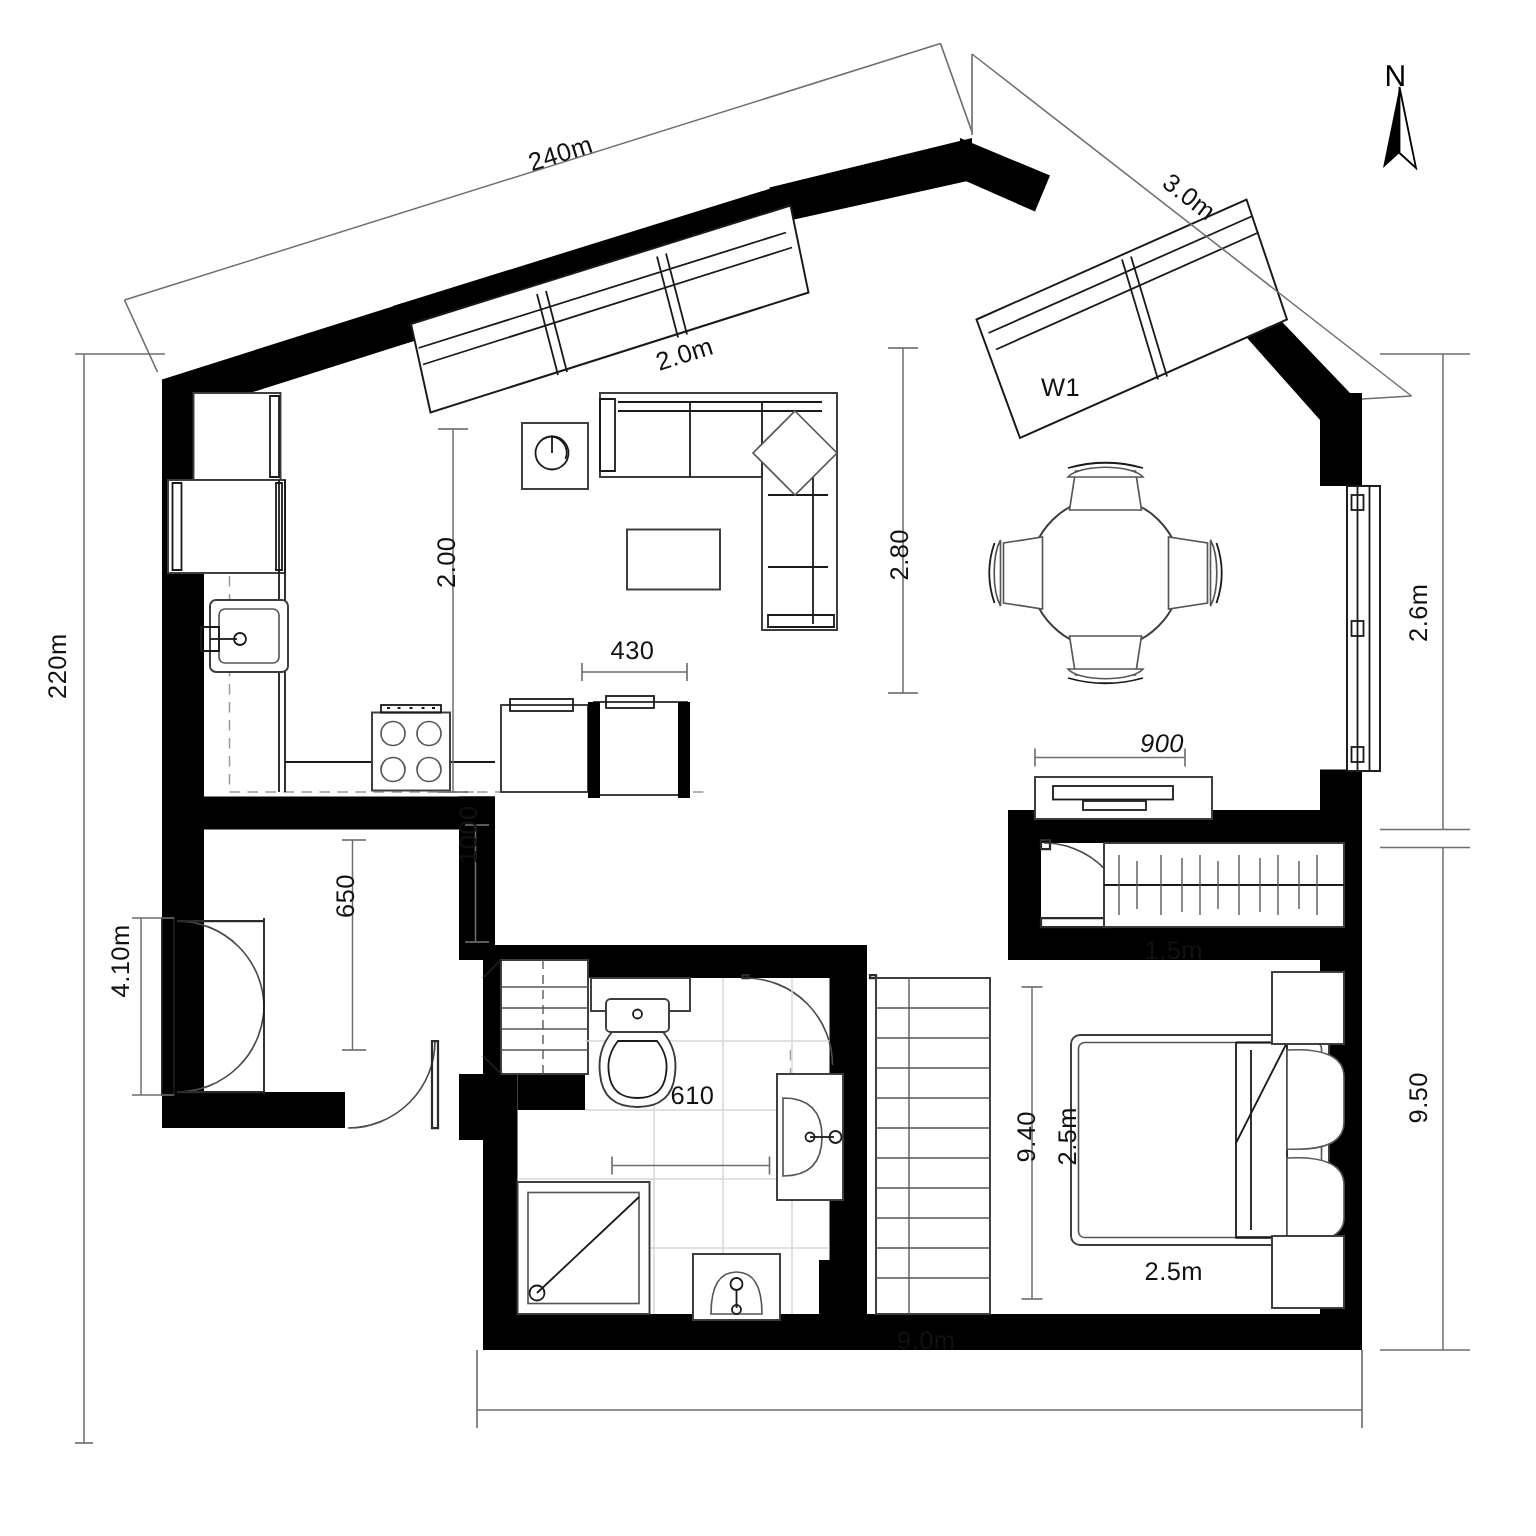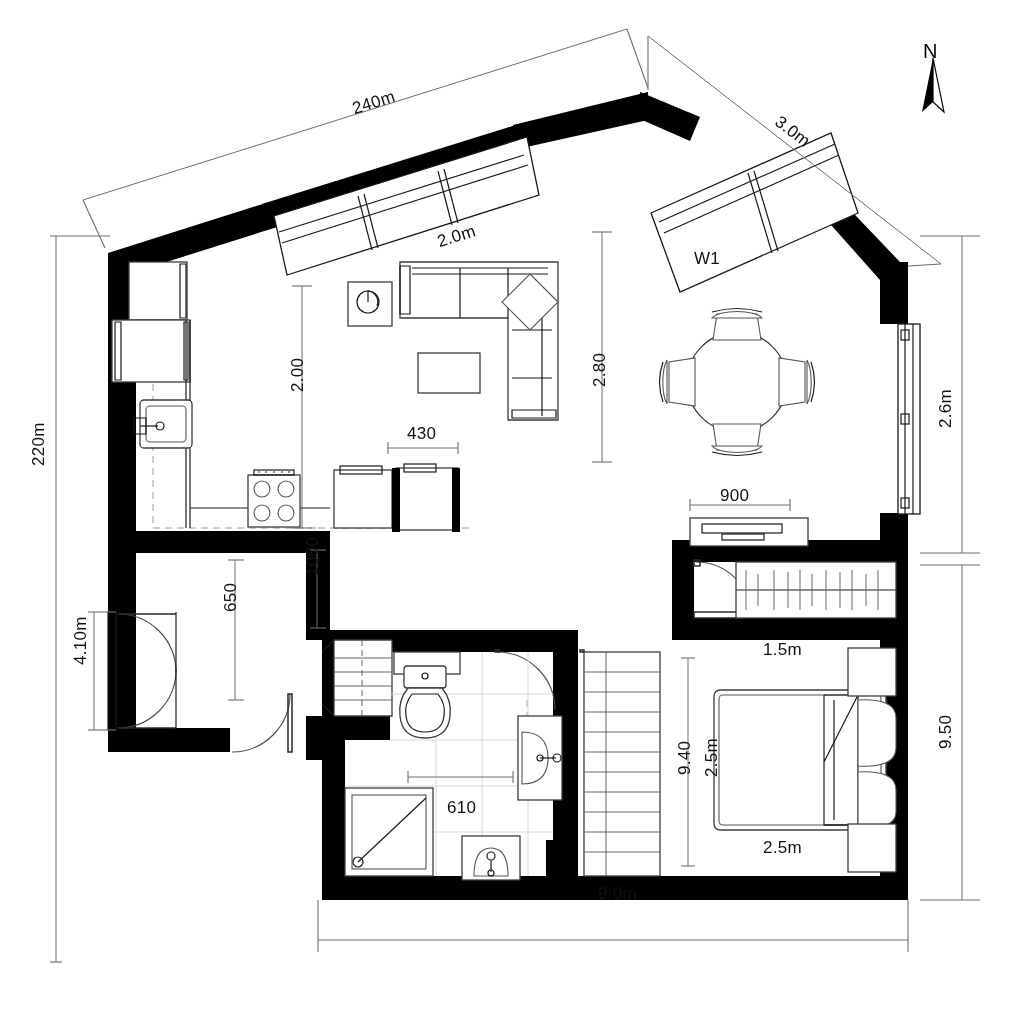--- a/index.html
+++ b/index.html
@@ -402,29 +402,29 @@
   <div class="dimtext" style="left:288px; top:392px; transform: rotate(-90deg); transform-origin: left top;">2.00</div>
 
   <div class="dimtext" style="left:590px; top:387px; transform: rotate(-90deg); transform-origin: left top;">2.80</div>
 
   <div class="dimtext" style="left:407px; top:424px;">430</div>
 
   <div class="dimtext" style="left:303px; top:576px; transform: rotate(-90deg); transform-origin: left top;">1000</div>
 
   <div class="dimtext" style="left:221px; top:612px; transform: rotate(-90deg); transform-origin: left top;">650</div>
 
-  <div class="dimtext" style="left:447px; top:798px;">610</div>
-
-  <div class="dimtext" style="left:720px; top:486px;">900</div>
+  <div class="dimtext" style="left:447px; top:721px;">610</div>
+
+  <div class="dimtext" style="left:760px; top:486px;font-style:italic;">900</div>
 
   <div class="dimtext" style="left:675px; top:775px; transform: rotate(-90deg); transform-origin: left top;">9.40</div>
 
   <div class="dimtext" style="left:702px; top:777px; transform: rotate(-90deg); transform-origin: left top;">2.5m</div>
 
-  <div class="dimtext" style="left:763px; top:640px;">1.5m</div>
+  <div class="dimtext" style="left:763px; top:624px;">1.5m</div>
 
   <div class="dimtext" style="left:763px; top:838px;">2.5m</div>
 
   <div style="position:absolute; left:900px; top:40px; width:70px; height:90px;">
     <svg width="70" height="90" viewBox="0 0 70 90">
       <path d="M33,18 L22,72 L33,62 Z" fill="#000000"></path>
       <path d="M33,18 L44,72 L33,62 Z" fill="#ffffff" stroke="#000000" stroke-width="1.2"></path>
     </svg>
   </div>
   <div class="north-label" style="left:923px; top:40px;">N</div>

